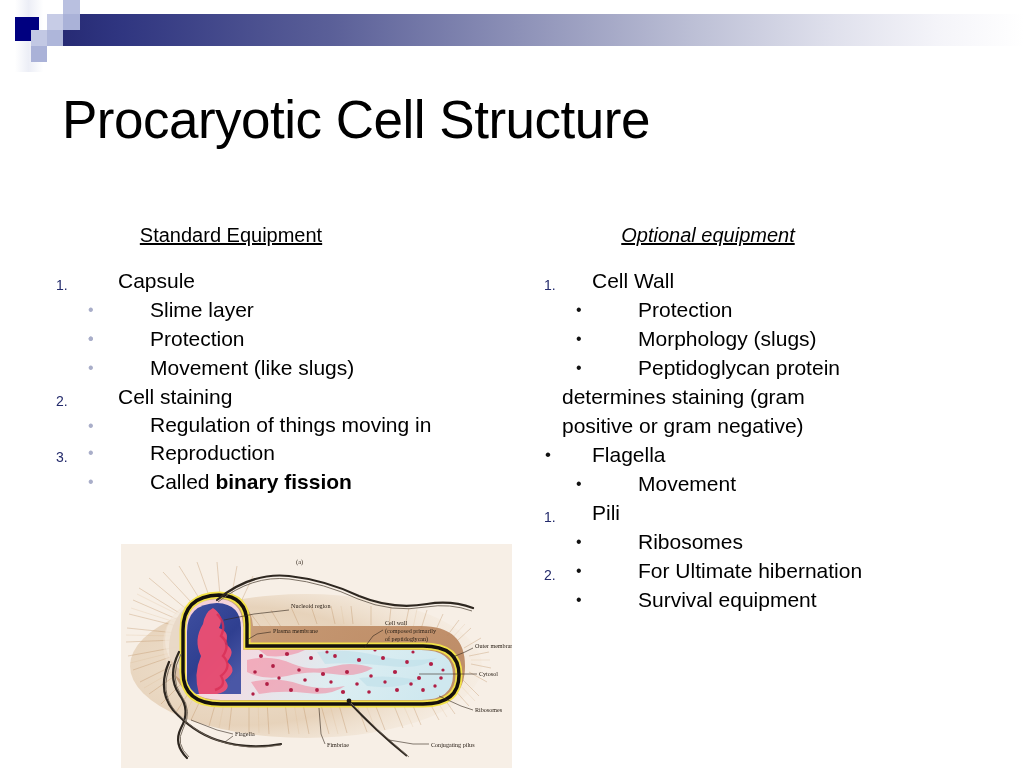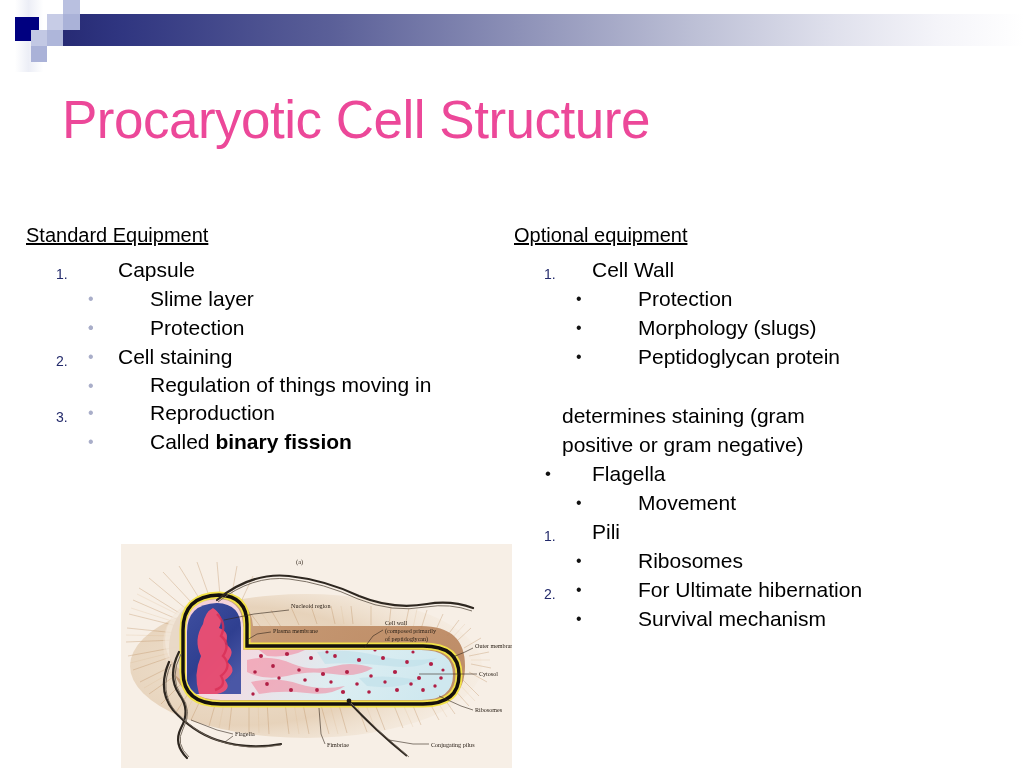--- a/index.html
+++ b/index.html
@@ -28,38 +28,38 @@
 
   
   #title {
     position: absolute;
     left: 62px; top: 88px;
     width: 900px;
     font-size: 53px;
     line-height: 64px;
     font-weight: 400;
     letter-spacing: -0.5px;
-    color: #ec4899;
+    color: #000000;
     white-space: nowrap;
   }
 
   
   .col { position: absolute; top: 222px; }
   #col-left  { left: 26px;  width: 478px; }
   #col-right { left: 514px; width: 400px; }
 
   .col-heading {
-    text-align: left;
+    text-align: center;
     font-size: 20px;
     line-height: 26px;
     text-decoration: underline;
-    margin-bottom: 7px;
+    margin-bottom: 18px;
   }
   #col-left .col-heading  { padding-right: 68px; }
-  #col-right .col-heading { padding-right: 12px; }
+  #col-right .col-heading { padding-right: 12px; font-style: italic; }
 
   ul.lvl1 { list-style: none; margin: 0; padding: 0; }
 
   
   li.num {
     position: relative;
     font-size: 21px;
     line-height: 29px;
     padding-left: 92px;
     margin: 0;
@@ -174,20 +174,21 @@
       </li>
       <li class="sub">
         <span class="marker">•</span>
       </li>
       <li class="sub">
         <span class="marker">•</span>
         <span>Protection</span>
       </li>
       <li class="sub">
         <span class="marker">•</span>
+        <span>Movement (like slugs)</span>
       </li>
     </ul>
 
     <li class="num">
       <span class="marker">2.</span>
       <span>Cell staining</span>
     </li>
     <ul class="lvl2">
       <li class="sub tight">
         <span class="marker">•</span>
@@ -226,21 +227,21 @@
         <span>Protection</span>
       </li>
       <li class="sub">
         <span class="marker">•</span>
         <span>Morphology (slugs)</span>
       </li>
       <li class="sub">
         <span class="marker">•</span>
         <span>Peptidoglycan protein</span>
       </li>
-      <li class="cont" style="padding-left:48px;margin-top:30px;">determines staining (gram</li>
+      <li class="cont" style="padding-left:48px;">determines staining (gram</li>
       <li class="cont" style="padding-left:48px;">positive or gram negative)</li>
     </ul>
 
     <li class="dot1" style="padding-left:78px;">
       <span class="marker">•</span>
       <span>Flagella</span>
     </li>
     <ul class="lvl2">
       <li class="sub">
         <span class="marker">•</span>
@@ -262,21 +263,21 @@
     <li class="num" style="padding-left:72px;">
       <span class="marker">2.</span>
     </li>
     <ul class="lvl2">
       <li class="sub">
         <span class="marker">•</span>
         <span>For Ultimate hibernation</span>
       </li>
       <li class="sub">
         <span class="marker">•</span>
-        <span>Survival mechanism</span>
+        <span>Survival equipment</span>
       </li>
     </ul>
 
   </ul>
 </div>
 
 <div id="figure">
 <svg width="391" height="224" viewBox="0 0 391 224" xmlns="http://www.w3.org/2000/svg">
   <defs>
     <radialGradient id="fimbriaGlow" cx="0.3" cy="0.5" r="0.75">

